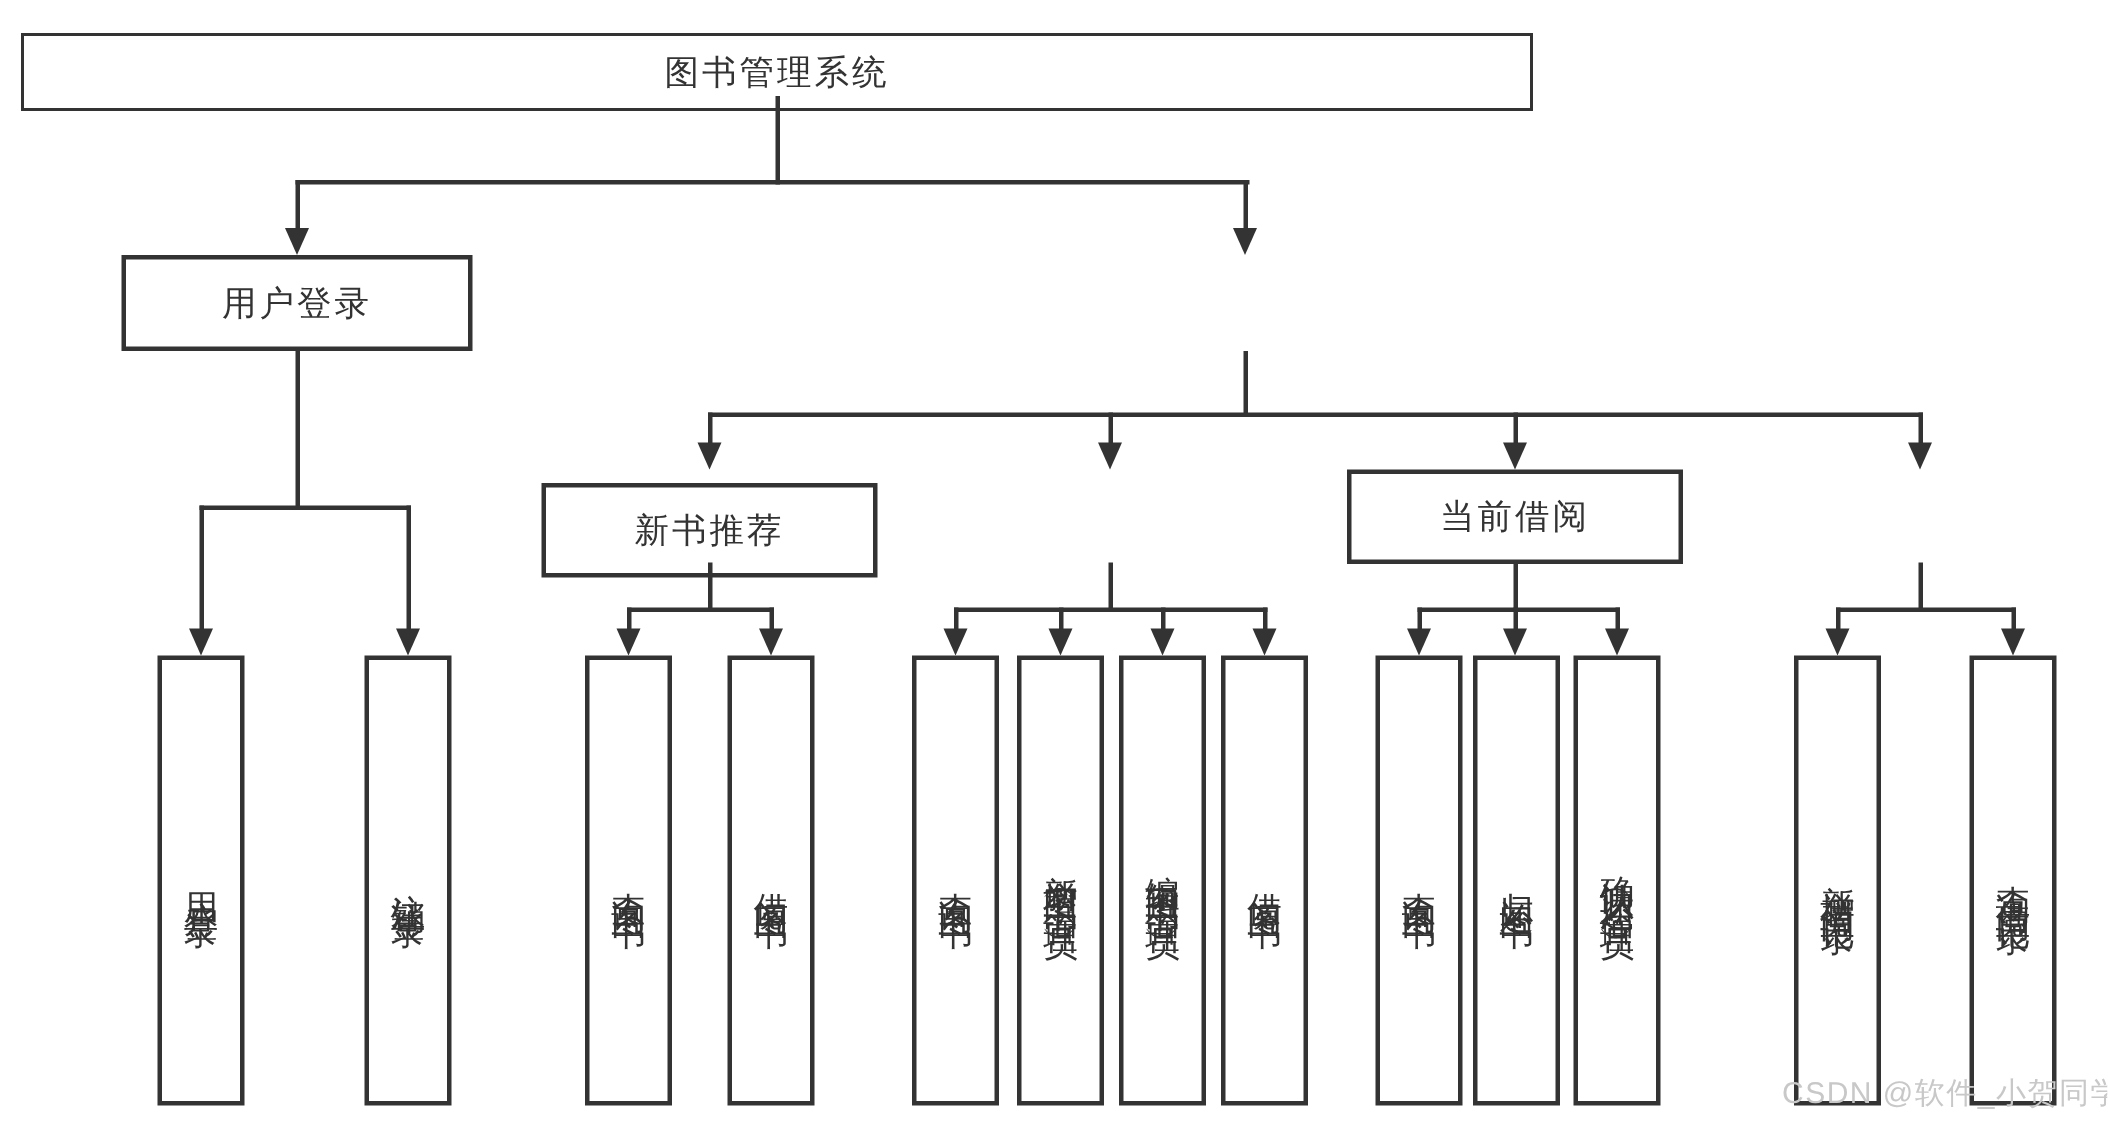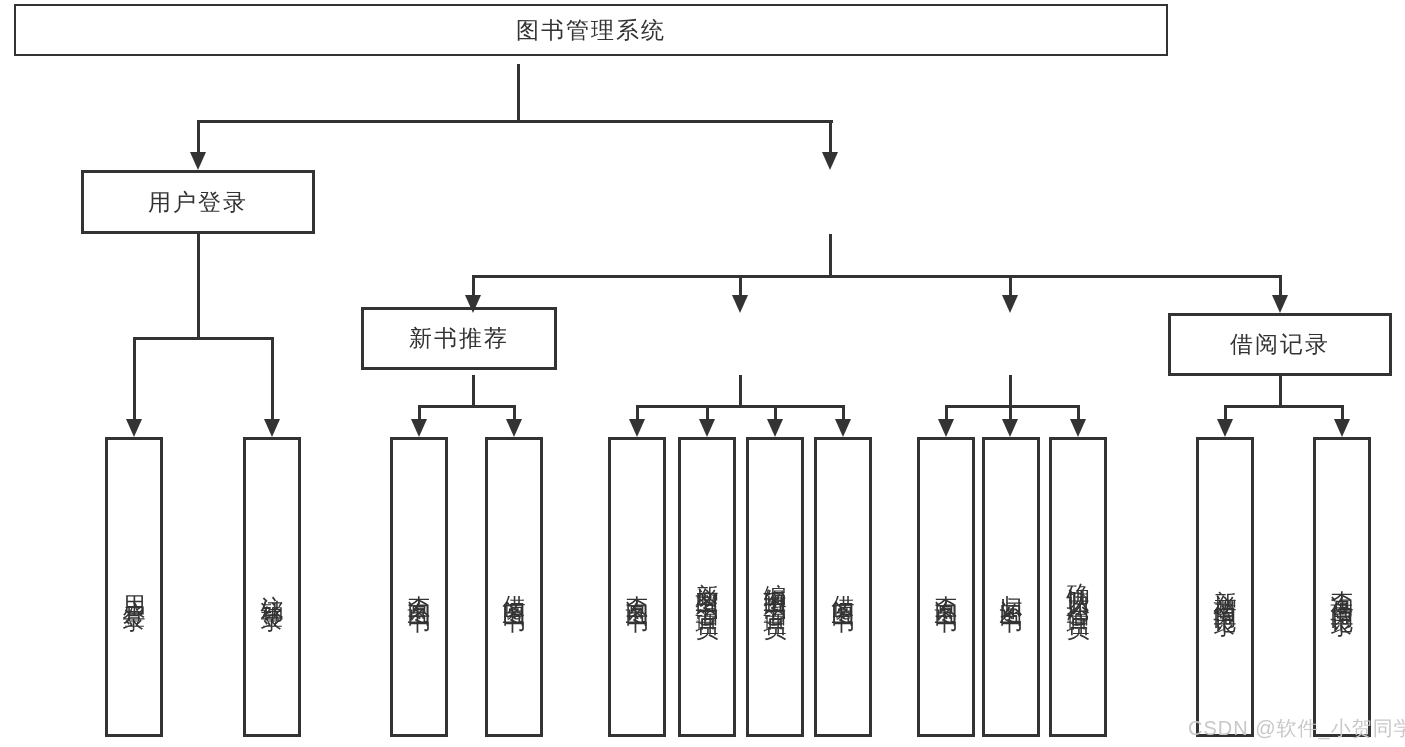--- a/index.html
+++ b/index.html
@@ -33,38 +33,38 @@
   .watermark{
     position:absolute;left:1188px;top:715px;font-size:20px;
     color:#c8c8c8;white-space:nowrap;z-index:5;letter-spacing:1px;
   }
 </style>
 </head>
 <body>
 
 <div class="canvas">
 
-  <div class="node root" style="left:14px;top:4px;width:1154px;height:52px">
+  <div class="node root" style="left:14px;top:22px;width:1008px;height:52px">
     <span class="lbl">图书管理系统</span>
   </div>
 
   <div class="node" style="left:81px;top:170px;width:234px;height:64px">
     <span class="lbl">用户登录</span>
   </div>
 
 
-  <div class="node" style="left:361px;top:307px;width:196px;height:63px">
+  <div class="node" style="left:361px;top:322px;width:224px;height:63px">
     <span class="lbl">新书推荐</span>
   </div>
 
 
+  <div class="node" style="left:898px;top:313px;width:224px;height:63px">
+    <span class="lbl">当前借阅</span>
+  </div>
 
-  <div class="node" style="left:1168px;top:313px;width:224px;height:63px">
-    <span class="lbl">借阅记录</span>
-  </div>
 
   <div class="leaf" style="left:105px">
     <span class="vlbl">用户登录</span>
   </div>
   <div class="leaf" style="left:243px">
     <span class="vlbl">注销登录</span>
   </div>
 
   <div class="leaf" style="left:390px">
     <span class="vlbl">查询图书</span>

